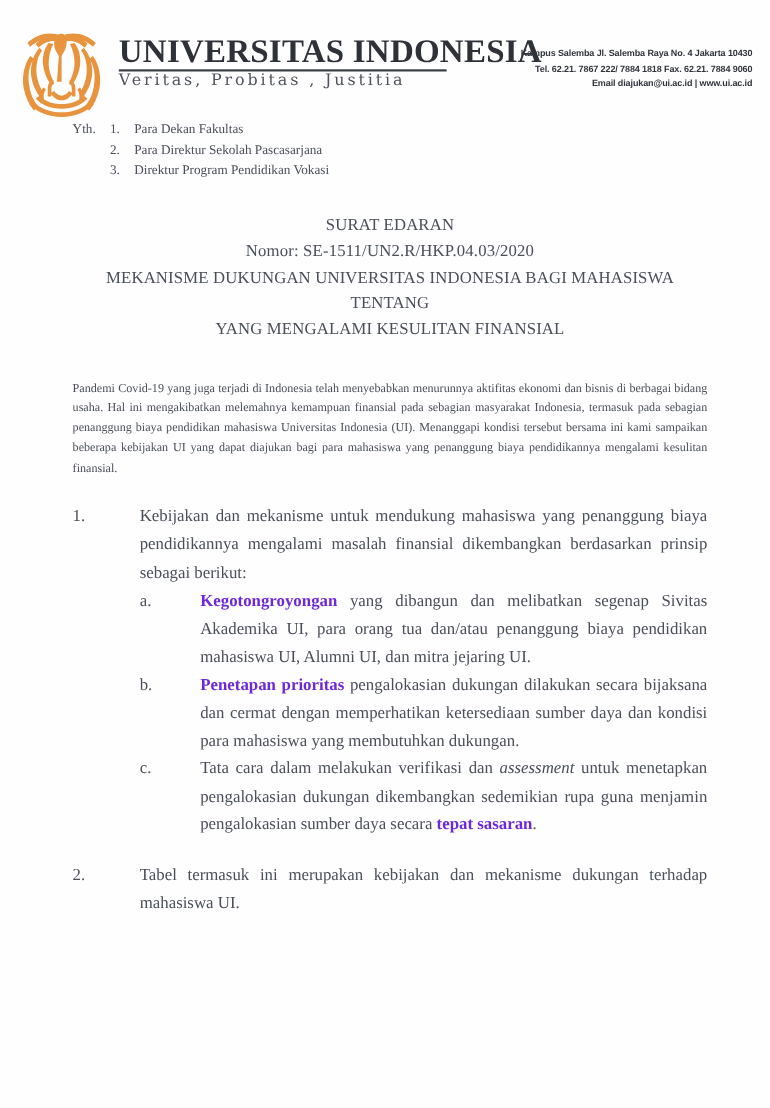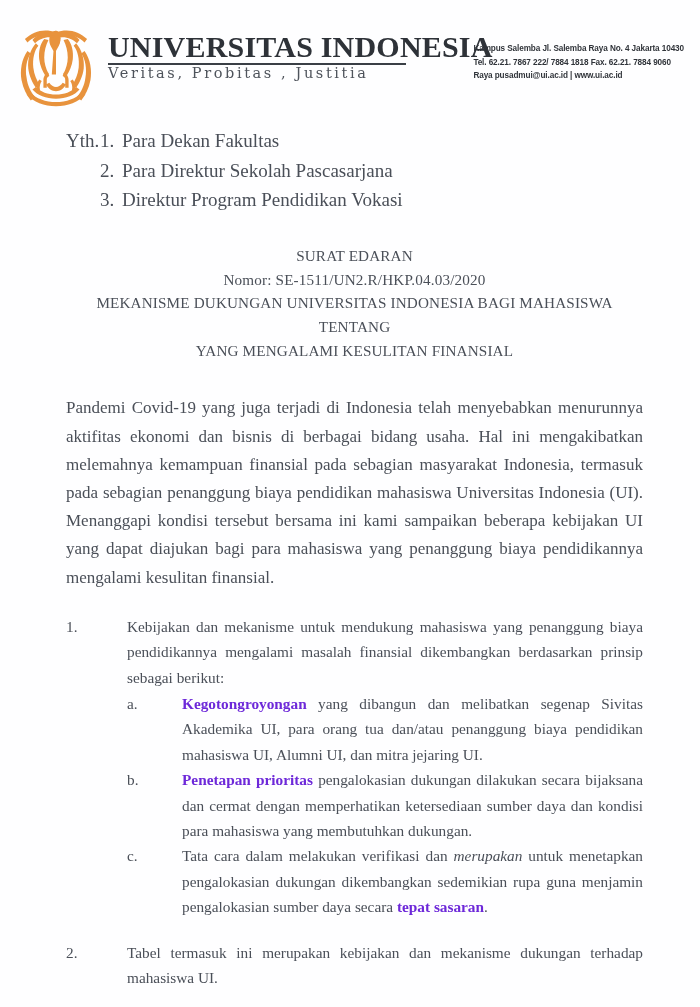--- a/index.html
+++ b/index.html
@@ -66,41 +66,41 @@
     font-family: "DejaVu Serif", "Liberation Serif", serif;
     font-size: 14.5px;
     letter-spacing: 2.6px;
     color: #4e535b;
     line-height: 1.1;
     white-space: nowrap;
   }
 
   .address {
     margin-left: auto;
-    text-align: left;
+    text-align: right;
     font-family: "Liberation Sans", "DejaVu Sans", sans-serif;
     font-size: 8.2px;
     line-height: 1.65;
     color: #30343a;
     font-weight: 600;
     padding-top: 16px;
     padding-right: 4px;
     letter-spacing: -0.1px;
     white-space: nowrap;
   }
 
   
   .body-area {
     padding: 0 57px 0 66px;
   }
 
   
   .recipients {
-    margin-top: 22px;
-    font-size: 19px;
+    margin-top: 4px;
+    font-size: 12px;
     line-height: 1.56;
   }
   .recipients .r-row { display: flex; }
   .recipients .r-yth  { width: 34px; flex: 0 0 34px; }
   .recipients .r-num  { width: 22px; flex: 0 0 22px; }
   .recipients .r-spacer { width: 34px; flex: 0 0 34px; }
   .recipients .r-txt  { flex: 1 1 auto; }
 
   
   .title-block {
@@ -108,21 +108,21 @@
     text-align: center;
     font-size: 15.2px;
     line-height: 1.56;
     letter-spacing: 0.15px;
   }
   .title-block div { white-space: nowrap; }
 
   
   .para {
     margin-top: 32px;
-    font-size: 17px;
+    font-size: 11px;
     line-height: 1.66;
     text-align: justify;
     text-justify: inter-word;
   }
 
   
   .olist { margin-top: 22px; }
   .oitem {
     display: flex;
     align-items: flex-start;
@@ -210,21 +210,21 @@
 
     <div class="wordmark">
       <div class="uni-name">UNIVERSITAS INDONESIA</div>
       <div class="rule"></div>
       <div class="motto">Veritas, Probitas , Justitia</div>
     </div>
 
     <div class="address">
       <div>Kampus Salemba Jl. Salemba Raya No. 4 Jakarta 10430</div>
       <div>Tel. 62.21. 7867 222/ 7884 1818  Fax. 62.21. 7884 9060</div>
-      <div>Raya pusadmui@ui.ac.id | www.ui.ac.id</div>
+      <div>Email diajukan@ui.ac.id | www.ui.ac.id</div>
     </div>
   </div>
 
   <div class="body-area">
 
     <div class="recipients">
       <div class="r-row">
         <span class="r-yth">Yth.</span>
         <span class="r-num">1.</span>
         <span class="r-txt">Para Dekan Fakultas</span>
@@ -270,21 +270,21 @@
             <span class="aitem" style="display:flex;">
               <span class="marker">b.</span>
               <span class="content">
                 <b>Penetapan prioritas</b><span> pengalokasian dukungan dilakukan secara bijaksana dan cermat dengan memperhatikan ketersediaan sumber daya dan kondisi para mahasiswa yang membutuhkan dukungan.</span>
               </span>
             </span>
 
             <span class="aitem" style="display:flex;">
               <span class="marker">c.</span>
               <span class="content">
-                <span>Tata cara dalam melakukan verifikasi dan </span><i>merupakan</i><span> untuk menetapkan pengalokasian dukungan dikembangkan sedemikian rupa guna menjamin pengalokasian sumber daya secara </span><b>tepat sasaran</b><span>.</span>
+                <span>Tata cara dalam melakukan verifikasi dan </span><i>assessment</i><span> untuk menetapkan pengalokasian dukungan dikembangkan sedemikian rupa guna menjamin pengalokasian sumber daya secara </span><b>tepat sasaran</b><span>.</span>
               </span>
             </span>
 
           </span>
         </span>
       </div>
 
       <div class="oitem">
         <span class="marker">2.</span>
         <span class="content">Tabel termasuk ini merupakan kebijakan dan mekanisme dukungan terhadap mahasiswa UI.</span>

